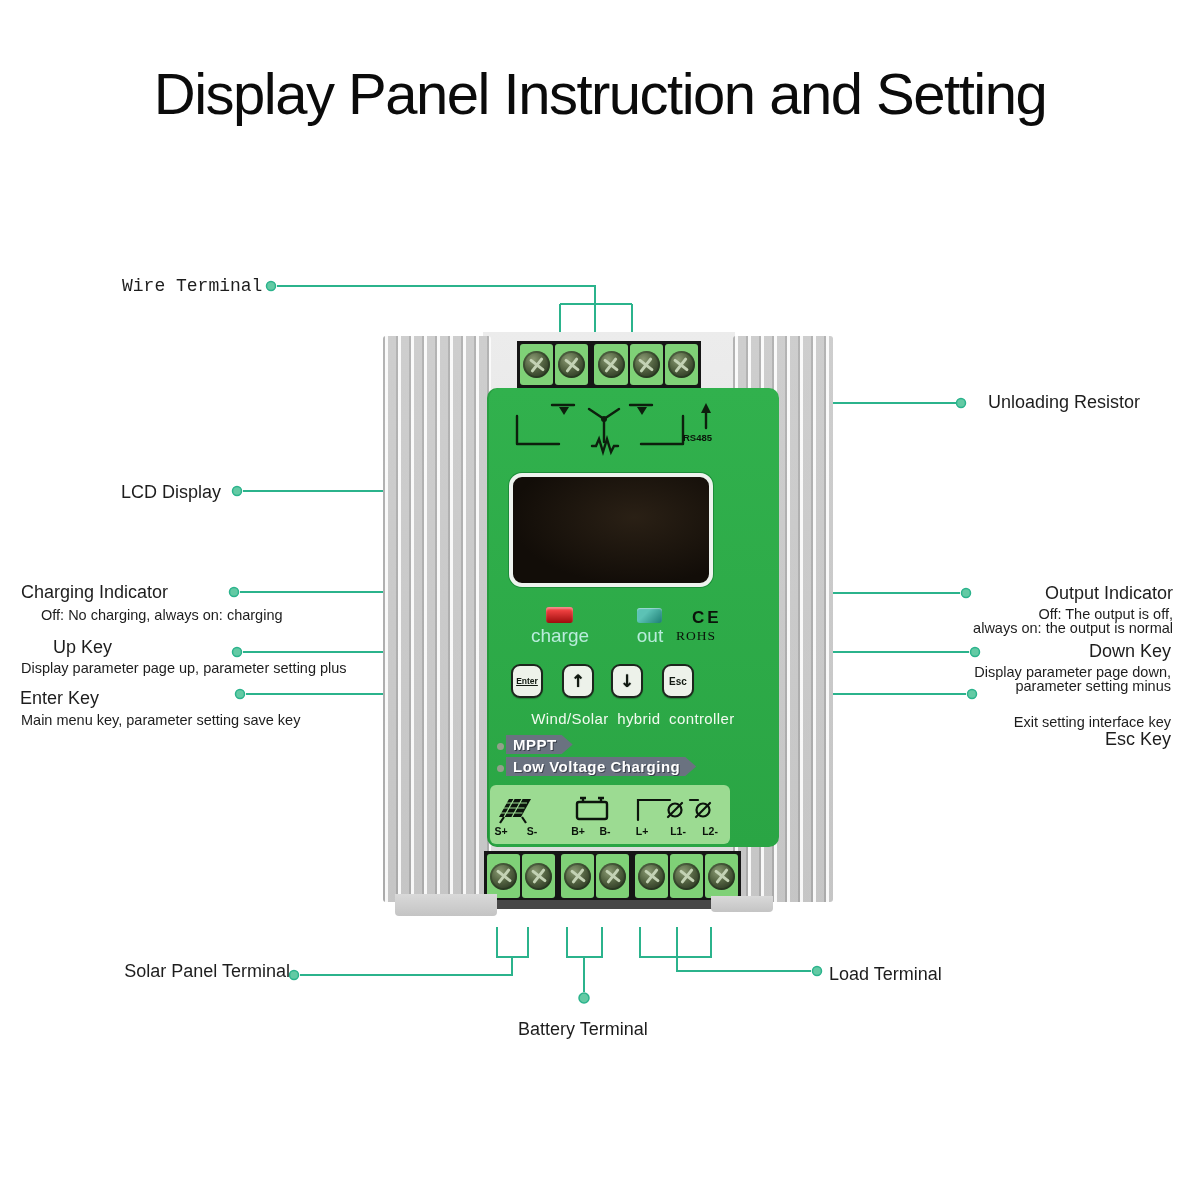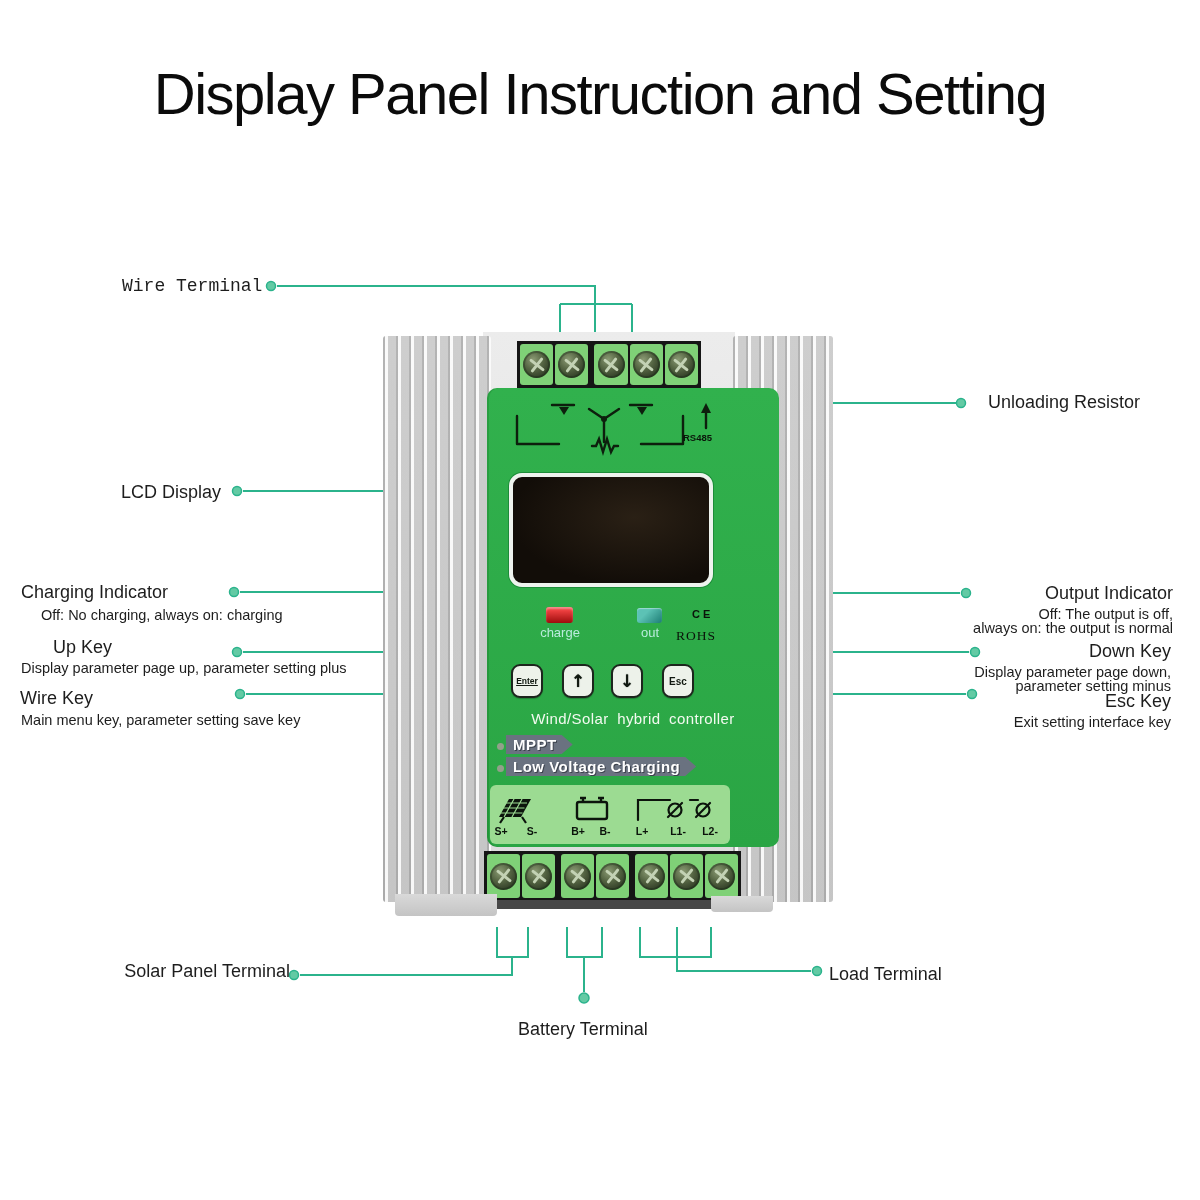--- a/index.html
+++ b/index.html
@@ -41,22 +41,22 @@
   .tab{position:absolute;background:linear-gradient(180deg,#d9d9d9,#c4c4c4);}
   
   #lcd{position:absolute;left:22px;top:85px;width:196px;height:106px;border:4px solid #eef3ee;
        border-radius:13px;background:radial-gradient(ellipse at 62% 38%,#2a2015 0%,#120d08 72%);
        box-shadow:0 0 0 1px #1d8c39;}
   .led{position:absolute;border-radius:3px;}
   #led-charge{left:59px;top:219px;width:27px;height:16px;
        background:linear-gradient(180deg,#ef4040 20%,#9d0d0d);box-shadow:0 2px 2px rgba(255,255,255,.4) inset;}
   #led-out{left:150px;top:220px;width:25px;height:15px;
        background:linear-gradient(135deg,#5cc2b5 35%,#1d7d75);box-shadow:0 1px 1px rgba(255,255,255,.4) inset;}
-  .ledlbl{position:absolute;width:60px;text-align:center;font-size:13px;color:#b9ecdc;}
-  #ce{position:absolute;left:205px;top:220px;font-size:11px;font-weight:bold;letter-spacing:3px;color:#0a130a;}
+  .ledlbl{position:absolute;width:60px;text-align:center;font-size:19px;color:#b9ecdc;}
+  #ce{position:absolute;left:205px;top:220px;font-size:17px;font-weight:bold;letter-spacing:3px;color:#0a130a;}
   #rohs{position:absolute;left:189px;top:240px;font-size:13.5px;font-weight:normal;
         font-family:"Liberation Serif",serif;letter-spacing:1px;color:#0a130a;}
   .btn{position:absolute;top:276px;width:32px;height:34px;background:#edf2ea;
        border:2px solid #1d251d;border-radius:9px;box-sizing:border-box;
        display:flex;align-items:center;justify-content:center;font-weight:bold;color:#101810;
        box-shadow:0 1px 1px rgba(0,0,0,.25);}
   .btn .arrow{font-family:"DejaVu Sans",sans-serif;font-size:17px;font-weight:bold;
        text-shadow:0 0 1px #101810;}
   #prodline{position:absolute;left:0;top:322px;width:100%;text-align:center;font-size:15px;
        font-weight:normal;color:#f3faf0;letter-spacing:.4px;word-spacing:4px;}
@@ -105,34 +105,34 @@
 
 <div class="lbl" style="left:122px;top:276px;font-family:Liberation Mono, monospace;">Wire Terminal</div>
 <div class="lbl" style="left:121px;top:482px;">LCD Display</div>
 
 <div class="lbl" style="left:21px;top:582px;">Charging Indicator</div>
 <div class="sub" style="left:21px;top:607px;margin-left:20px;">Off: No charging, always on: charging</div>
 
 <div class="lbl" style="left:21px;top:637px;margin-left:32px;">Up Key</div>
 <div class="sub" style="left:21px;top:660px;">Display parameter page up, parameter setting plus</div>
 
-<div class="lbl" style="left:20px;top:688px;">Wire Key</div>
+<div class="lbl" style="left:20px;top:688px;">Enter Key</div>
 <div class="sub" style="left:21px;top:712px;">Main menu key, parameter setting save key</div>
 
 <div class="lbl" style="left:988px;top:392px;">Unloading Resistor</div>
 
 <div class="lbl r" style="right:27px;top:583px;">Output Indicator</div>
 <div class="sub r" style="right:27px;top:606px;">Off: The output is off,</div>
 <div class="sub r" style="right:27px;top:620px;text-align:center;">always on: the output is normal</div>
 
 <div class="lbl r" style="right:29px;top:641px;">Down Key</div>
 <div class="sub r" style="right:29px;top:664px;">Display parameter page down,</div>
 <div class="sub r" style="right:29px;top:678px;">parameter setting minus</div>
 
-<div class="lbl r" style="right:29px;top:691px;">Esc Key</div>
+<div class="lbl r" style="right:29px;top:729px;">Esc Key</div>
 <div class="sub r" style="right:29px;top:714px;">Exit setting interface key</div>
 
 <div class="lbl r" style="right:910px;top:961px;">Solar Panel Terminal</div>
 <div class="lbl" style="left:518px;top:1019px;">Battery Terminal</div>
 <div class="lbl" style="left:829px;top:964px;">Load Terminal</div>
 
 <div id="device">
   <div id="slab"></div>
   <div class="fins" id="fins-left"></div>
   <div class="fins" id="fins-right"></div>

